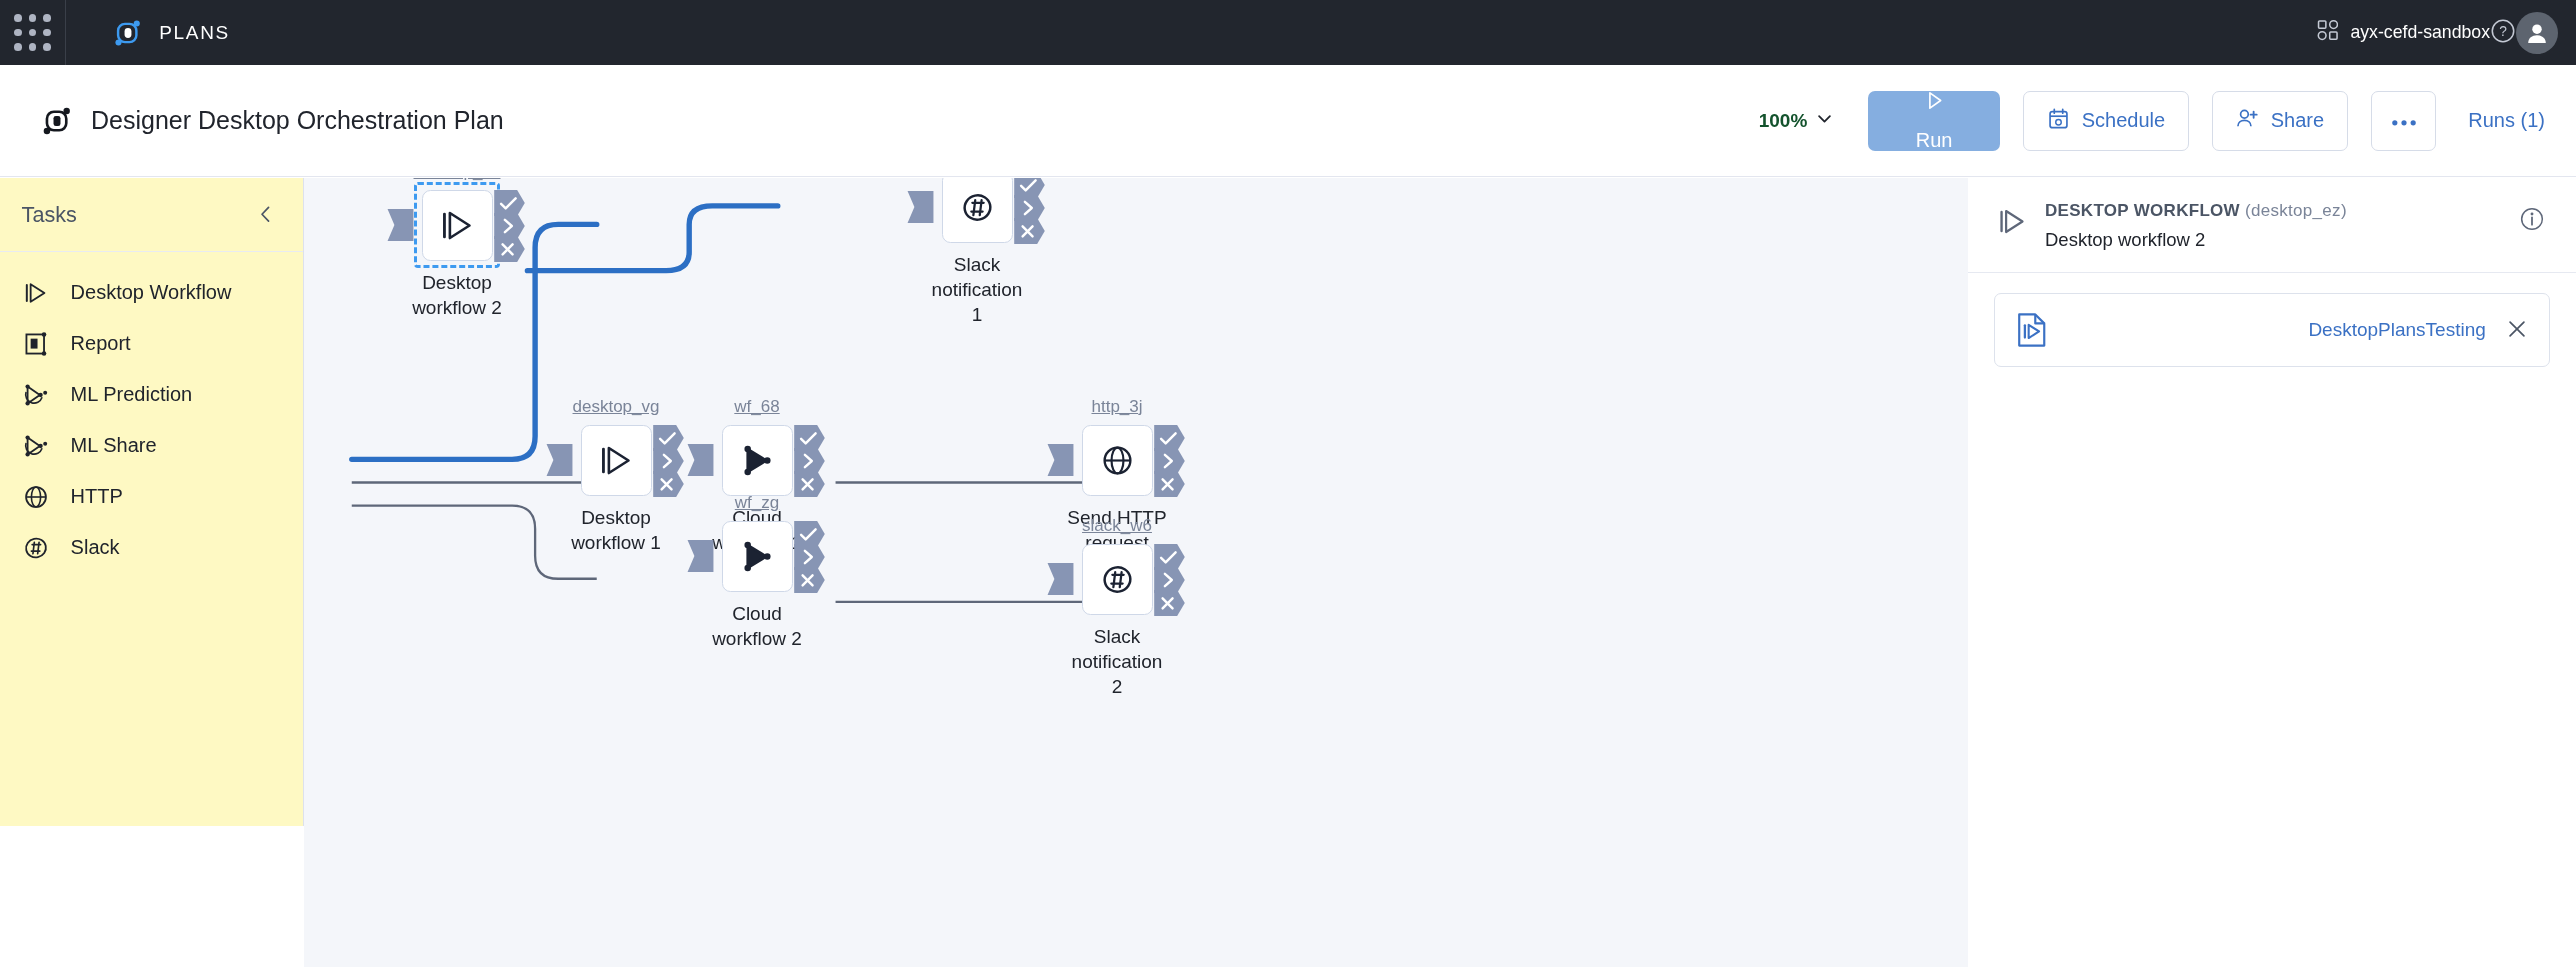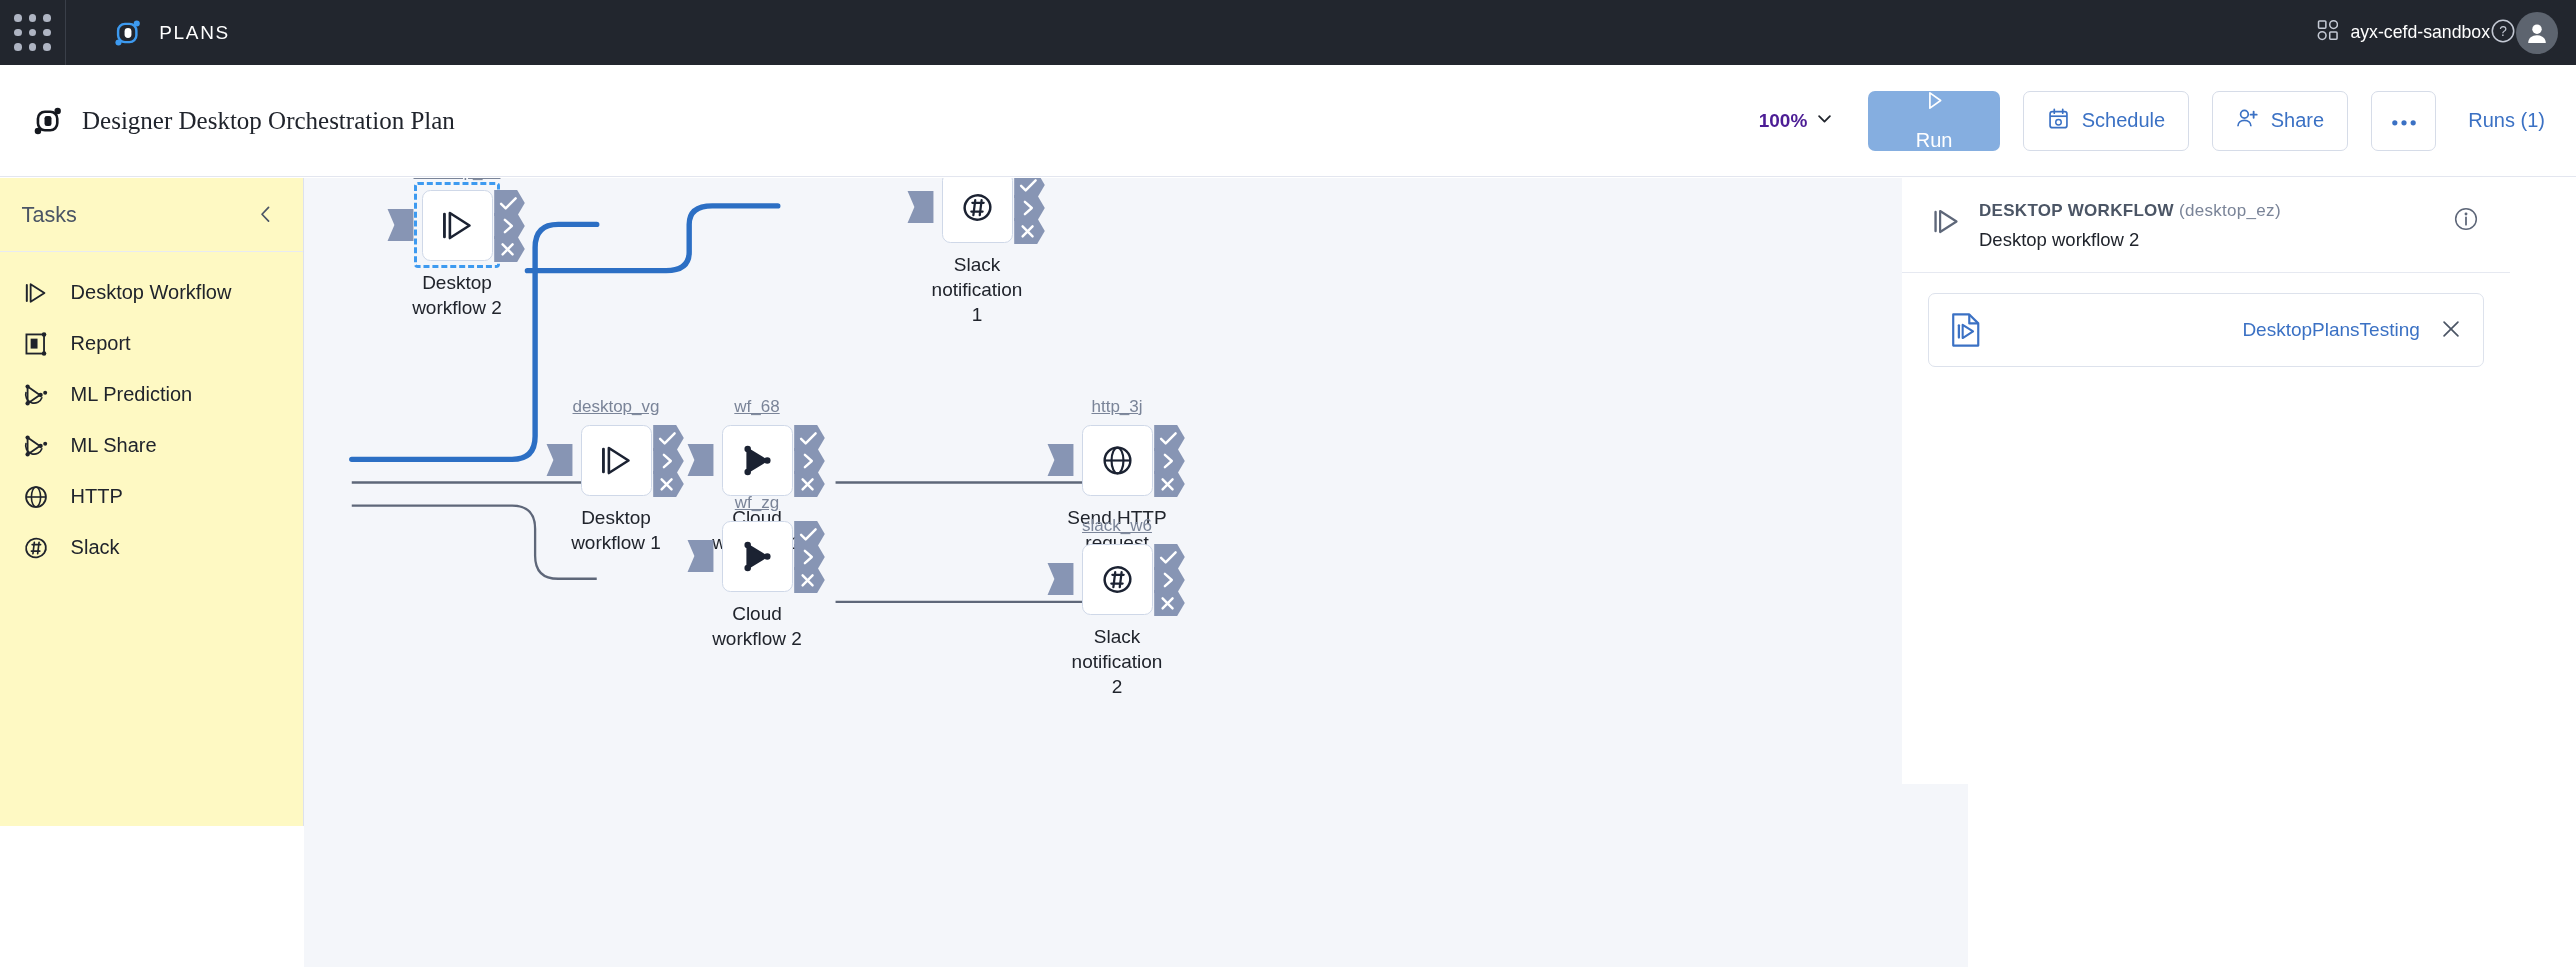--- a/index.html
+++ b/index.html
@@ -61,34 +61,33 @@
   
   .toolbar {
     position: absolute; top: 65px; left: 0;
     width: 2576px; height: 112px;
     background: #ffffff;
     display: flex; align-items: center;
     border-bottom: 0.8px solid #E3E6EF;
   }
   .plan-title-wrap {
     display: flex; align-items: center; gap: 17px;
-    padding-left: 31px;
-    font-family: Liberation Serif, serif;
+    padding-left: 40px;
   }
   .plan-icon { width: 34px; height: 34px; }
   .plan-title {
     font-size: 25px; color: #20242C; font-weight: 400;
   }
   .toolbar-right {
     margin-left: auto; display: flex; align-items: center;
     gap: 23px; padding-right: 31px;
   }
   .zoom-ctl {
     display: flex; align-items: center; gap: 8.5px;
-    font-size: 19px; color: #4c1d95; font-weight: 700;
+    font-size: 19px; color: #14532d; font-weight: 700;
     cursor: pointer; margin-right: 12.3px;
   }
   .btn {
     height: 60px; border-radius: 7px;
     display: flex; align-items: center; justify-content: center;
     gap: 11.6px; font-size: 20px; cursor: pointer;
     padding: 0 23px; font-weight: 400;
   }
   .btn-run {
     background: #85AEE0; color: #FFFFFF; min-width: 132px; flex-direction: column;
@@ -175,21 +174,21 @@
   .port-out {
     position: absolute; left: 37px;
     width: 31px; height: 26px; cursor: pointer;
   }
   .port-out.p1 { top: 0px; }
   .port-out.p2 { top: 23px; }
   .port-out.p3 { top: 46px; }
 
   
   .rightpanel {
-    position: absolute; top: 178px; left: 1902px;
+    position: absolute; top: 178px; left: 1968px;
     width: 608px; height: 606px;
     background: #FFFFFF;
   }
   .rp-head {
     padding: 23px 29px 21.6px 29px;
     display: flex; align-items: flex-start; gap: 17px;
     border-bottom: 0.8px solid #E6E9F1;
   }
   .rp-head-icon { flex: 0 0 31px; margin-top: 4.6px; }
   .rp-head-txt { flex: 1; }

